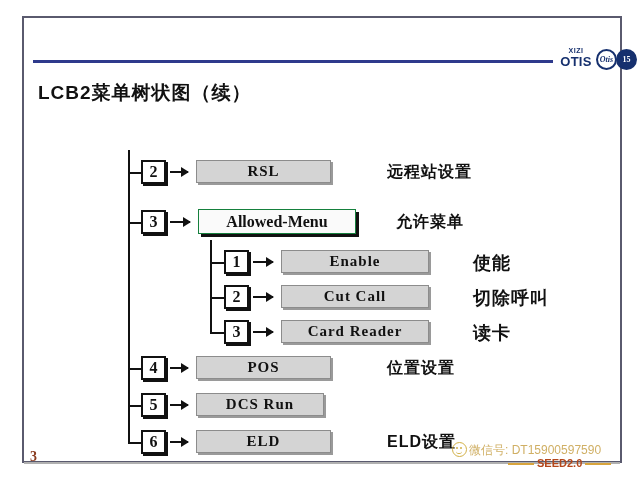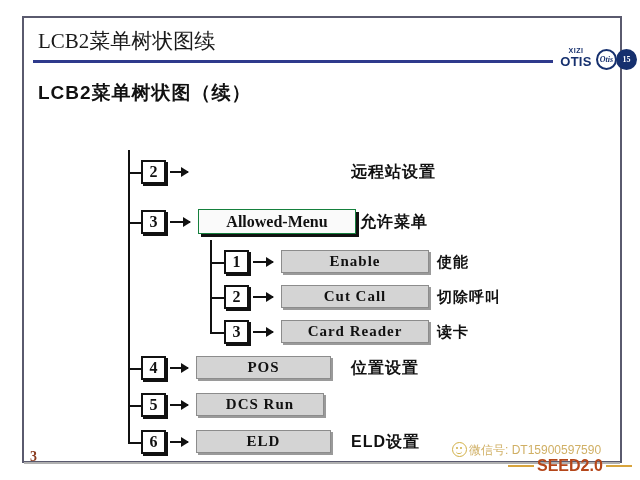--- a/index.html
+++ b/index.html
@@ -218,23 +218,24 @@
   
   .annot {
     position: absolute;
     font-family: "Liberation Sans", sans-serif;
     font-size: 16px;
     font-weight: bold;
     color: #111111;
     white-space: nowrap;
     line-height: 1;
     letter-spacing: 1px;
+    margin-left: 36px;
   }
   .annot.small {
-    font-size: 15px;
+    font-size: 18px;
   }
 
   
   .page-num {
     position: absolute;
     left: 30px;
     top: 450px;
     font-family: "Liberation Serif", serif;
     font-size: 14px;
     font-weight: bold;
@@ -303,36 +304,35 @@
     gap: 3px;
   }
   .seed-dash {
     width: 26px;
     height: 2px;
     background: #d8a43c;
     flex: none;
   }
   .seed-text {
     font-family: "Liberation Sans", sans-serif;
-    font-size: 16px;
+    font-size: 11px;
     font-weight: bold;
     color: #b4461a;
     letter-spacing: 0px;
     white-space: nowrap;
     line-height: 1;
   }
 </style>
 </head>
 <body>
 
 <div id="slide">
 
   <div class="frame"></div>
 
-  <div class="slide-title">LCB2菜单树状图续</div>
   <div class="title-rule"></div>
 
   <div class="logo-block">
     <div class="logo-text">
       <span class="logo-xizi">XIZI</span>
       <span class="logo-otis">OTIS</span>
     </div>
     <div class="logo-seal a">
       <span class="seal-glyph">Otis</span>
     </div>
@@ -353,20 +353,21 @@
     <div class="hline" style="left:128px; top:405px; width:14px;"></div>
     <div class="hline" style="left:128px; top:442px; width:14px;"></div>
 
     <div class="vline" style="left:210px; top:240px; height:94px;"></div>
     <div class="hline" style="left:210px; top:262px; width:15px;"></div>
     <div class="hline" style="left:210px; top:297px; width:15px;"></div>
     <div class="hline" style="left:210px; top:332px; width:15px;"></div>
 
     <div class="numbox" style="left:141px; top:160px;">2</div>
     <div class="arrow" style="left:170px; top:171px; width:18px;"></div>
+    <div class="cbox" style="left:196px; top:160px; width:135px;">RSL</div>
     <div class="annot" style="left:351px; top:164px;">远程站设置</div>
 
     <div class="numbox" style="left:141px; top:210px;">3</div>
     <div class="arrow" style="left:170px; top:221px; width:20px;"></div>
     <div class="cbox white" style="left:198px; top:209px; width:158px;">Allowed-Menu</div>
     <div class="annot" style="left:360px; top:214px;">允许菜单</div>
 
     <div class="numbox" style="left:224px; top:250px;">1</div>
     <div class="arrow" style="left:253px; top:261px; width:20px;"></div>
     <div class="cbox" style="left:281px; top:250px; width:148px;">Enable</div>

